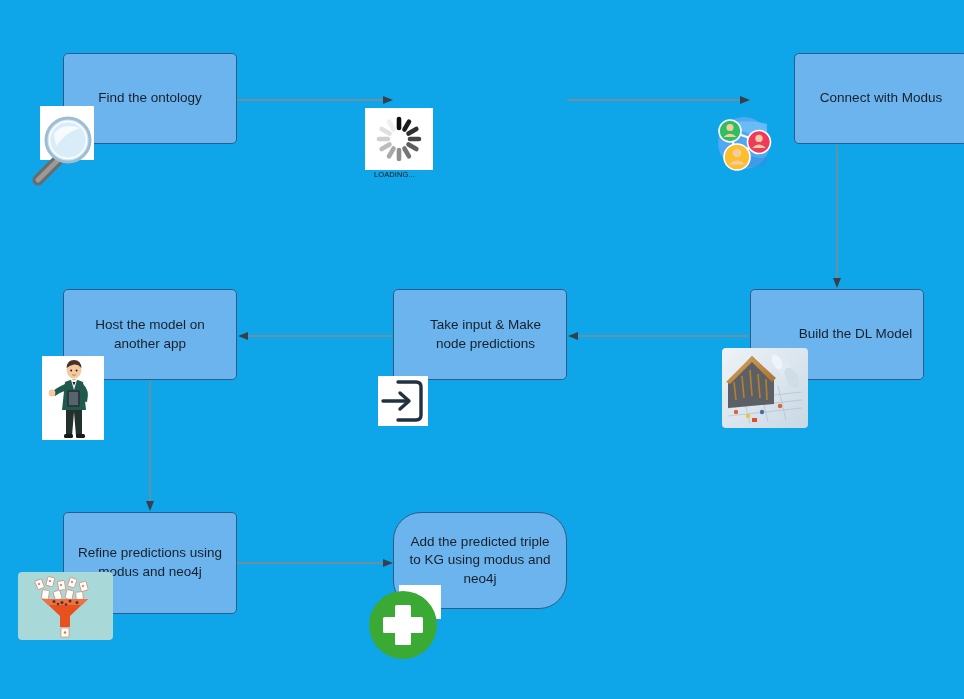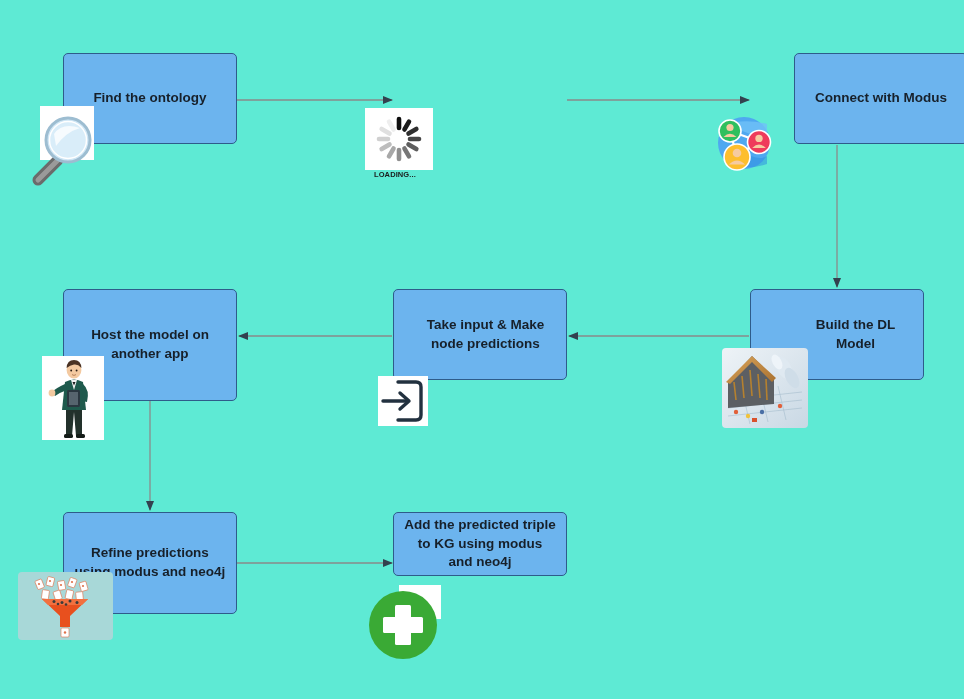--- a/index.html
+++ b/index.html
@@ -7,22 +7,21 @@
     width: 964px;
     height: 699px;
     background: #ffffff;
     font-family: "Liberation Sans", sans-serif;
     overflow: hidden;
   }
   #canvas {
     position: relative;
     width: 964px;
     height: 699px;
-    background: #5eead4;
-    font-weight: bold;
+    background: #0ea5e9;
   }
   .node {
     position: absolute;
     background: #6CB4EE;
     border: 1.6px solid #2E5C8A;
     border-radius: 5px;
     display: flex;
     align-items: center;
     justify-content: center;
     text-align: center;
@@ -118,29 +117,29 @@
   </div>
 
   <div class="node" style="left:750px; top:289px; width:174px; height:91px;padding-left:47px;">
     <span class="node-label">Build the DL Model</span>
   </div>
 
   <div class="node" style="left:393px; top:289px; width:174px; height:91px;padding-left:21px;">
     <span class="node-label">Take input &amp; Make node predictions</span>
   </div>
 
-  <div class="node" style="left:63px; top:289px; width:174px; height:112px;">
+  <div class="node" style="left:63px; top:289px; width:174px; height:91px;">
     <span class="node-label">Host the model on another app</span>
   </div>
 
   <div class="node" style="left:63px; top:512px; width:174px; height:102px;">
     <span class="node-label">Refine predictions using modus and neo4j</span>
   </div>
 
-  <div class="node" style="left:393px; top:512px; width:174px; height:64px;">
+  <div class="node" style="left:393px; top:512px; width:174px; height:97px;border-radius:28px;">
     <span class="node-label">Add the predicted triple to KG using modus and neo4j</span>
   </div>
 
   <div class="icon-wrap" style="left:22px; top:106px;">
     <svg width="72" height="84" viewBox="0 0 72 84">
       <rect x="18" y="0" width="54" height="54" fill="#ffffff"></rect>
       <line x1="16" y1="74" x2="36" y2="54" stroke="#6b6b6b" stroke-width="11" stroke-linecap="round"></line>
       <line x1="16" y1="74" x2="36" y2="54" stroke="#9a9a9a" stroke-width="5" stroke-linecap="round"></line>
       <circle cx="46" cy="34" r="22" fill="#cfe6f5" stroke="#9dbdd1" stroke-width="3"></circle>
       <circle cx="46" cy="34" r="18.5" fill="#d9edf9" stroke="#ffffff" stroke-width="1.5"></circle>

